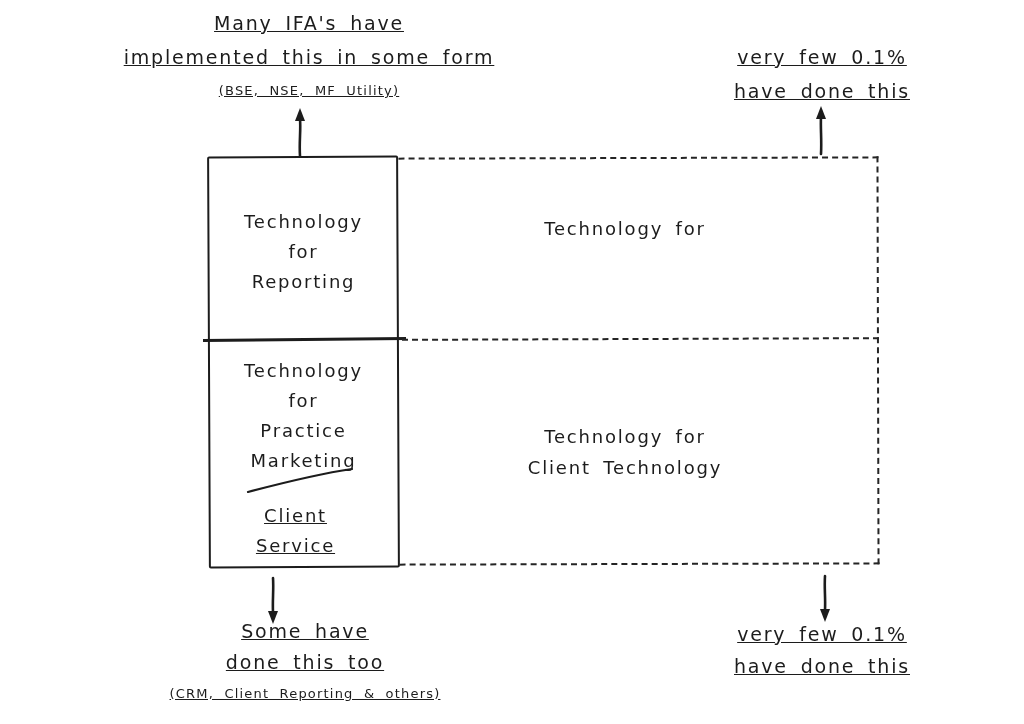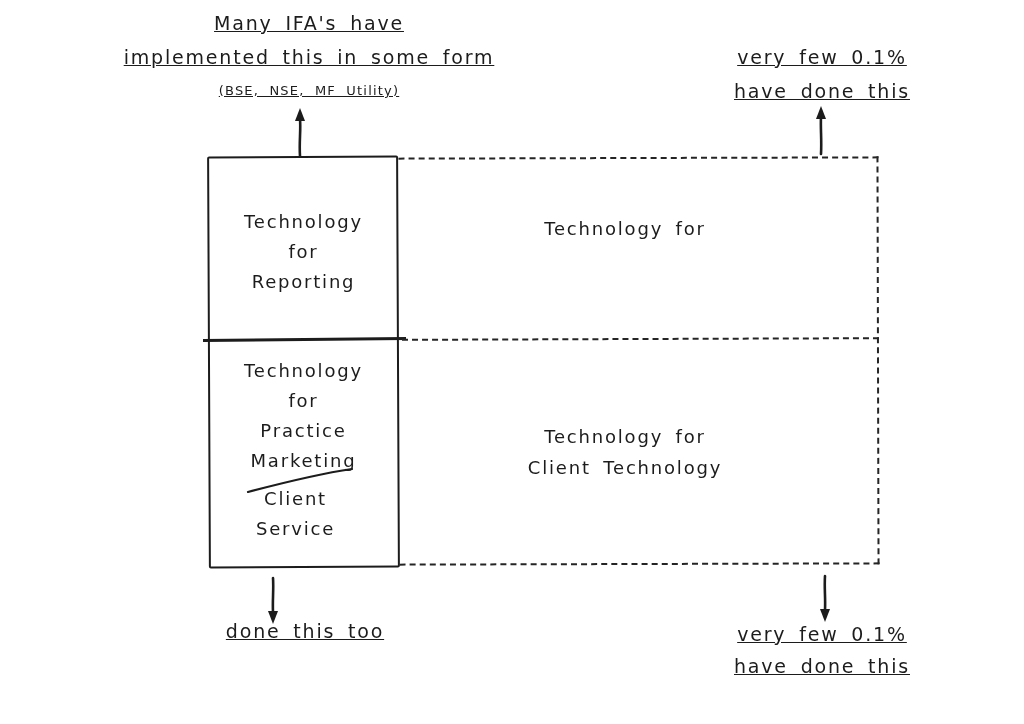--- a/index.html
+++ b/index.html
@@ -114,21 +114,21 @@
     <div>Technology</div>
     <div>for</div>
     <div>Practice</div>
     <div>Marketing</div>
   </div>
 
   <svg class="slash-svg" style="left:246px; top:466px;" width="108" height="30">
     <path d="M2 26 C 36 17, 72 8, 106 3" stroke="#1c1c1c" stroke-width="2.2" fill="none" stroke-linecap="round"></path>
   </svg>
 
-  <div class="cell-label" style="left:208px; top:484px; width:175px;">
+  <div class="cell-label" style="left:208px; top:501px; width:175px;text-decoration:underline;">
     <div>Client</div>
     <div>Service</div>
   </div>
 
   <div class="cell-label" style="left:425px; top:213px; width:400px; line-height:31px;">
     <div>Technology for</div>
   </div>
 
   <div class="cell-label" style="left:425px; top:421px; width:400px; line-height:31px;">
     <div>Technology for</div>
@@ -139,21 +139,23 @@
     <path d="M9 2 C 9.8 14, 8.4 24, 9 36" stroke="#1c1c1c" stroke-width="2.6" fill="none" stroke-linecap="round"></path>
     <polygon points="9,48 4,35 14,35" fill="#1c1c1c"></polygon>
   </svg>
 
   <svg class="arrow-svg" style="left:816px; top:574px;" width="18" height="50">
     <path d="M9 2 C 8.2 14, 9.6 24, 9 36" stroke="#1c1c1c" stroke-width="2.6" fill="none" stroke-linecap="round"></path>
     <polygon points="9,48 4,35 14,35" fill="#1c1c1c"></polygon>
   </svg>
 
   <div class="note" style="left:90px; top:616px; width:430px; line-height:31px;">
+    <div class="note-line">Some have</div>
     <div class="note-line">done this too</div>
+    <div class="note-line small">(CRM, Client Reporting &amp; others)</div>
   </div>
 
   <div class="note" style="left:702px; top:618px; width:240px; line-height:32px;">
     <div class="note-line">very few 0.1%</div>
     <div class="note-line">have done this</div>
   </div>
 
 </div>
 
 </body></html>

